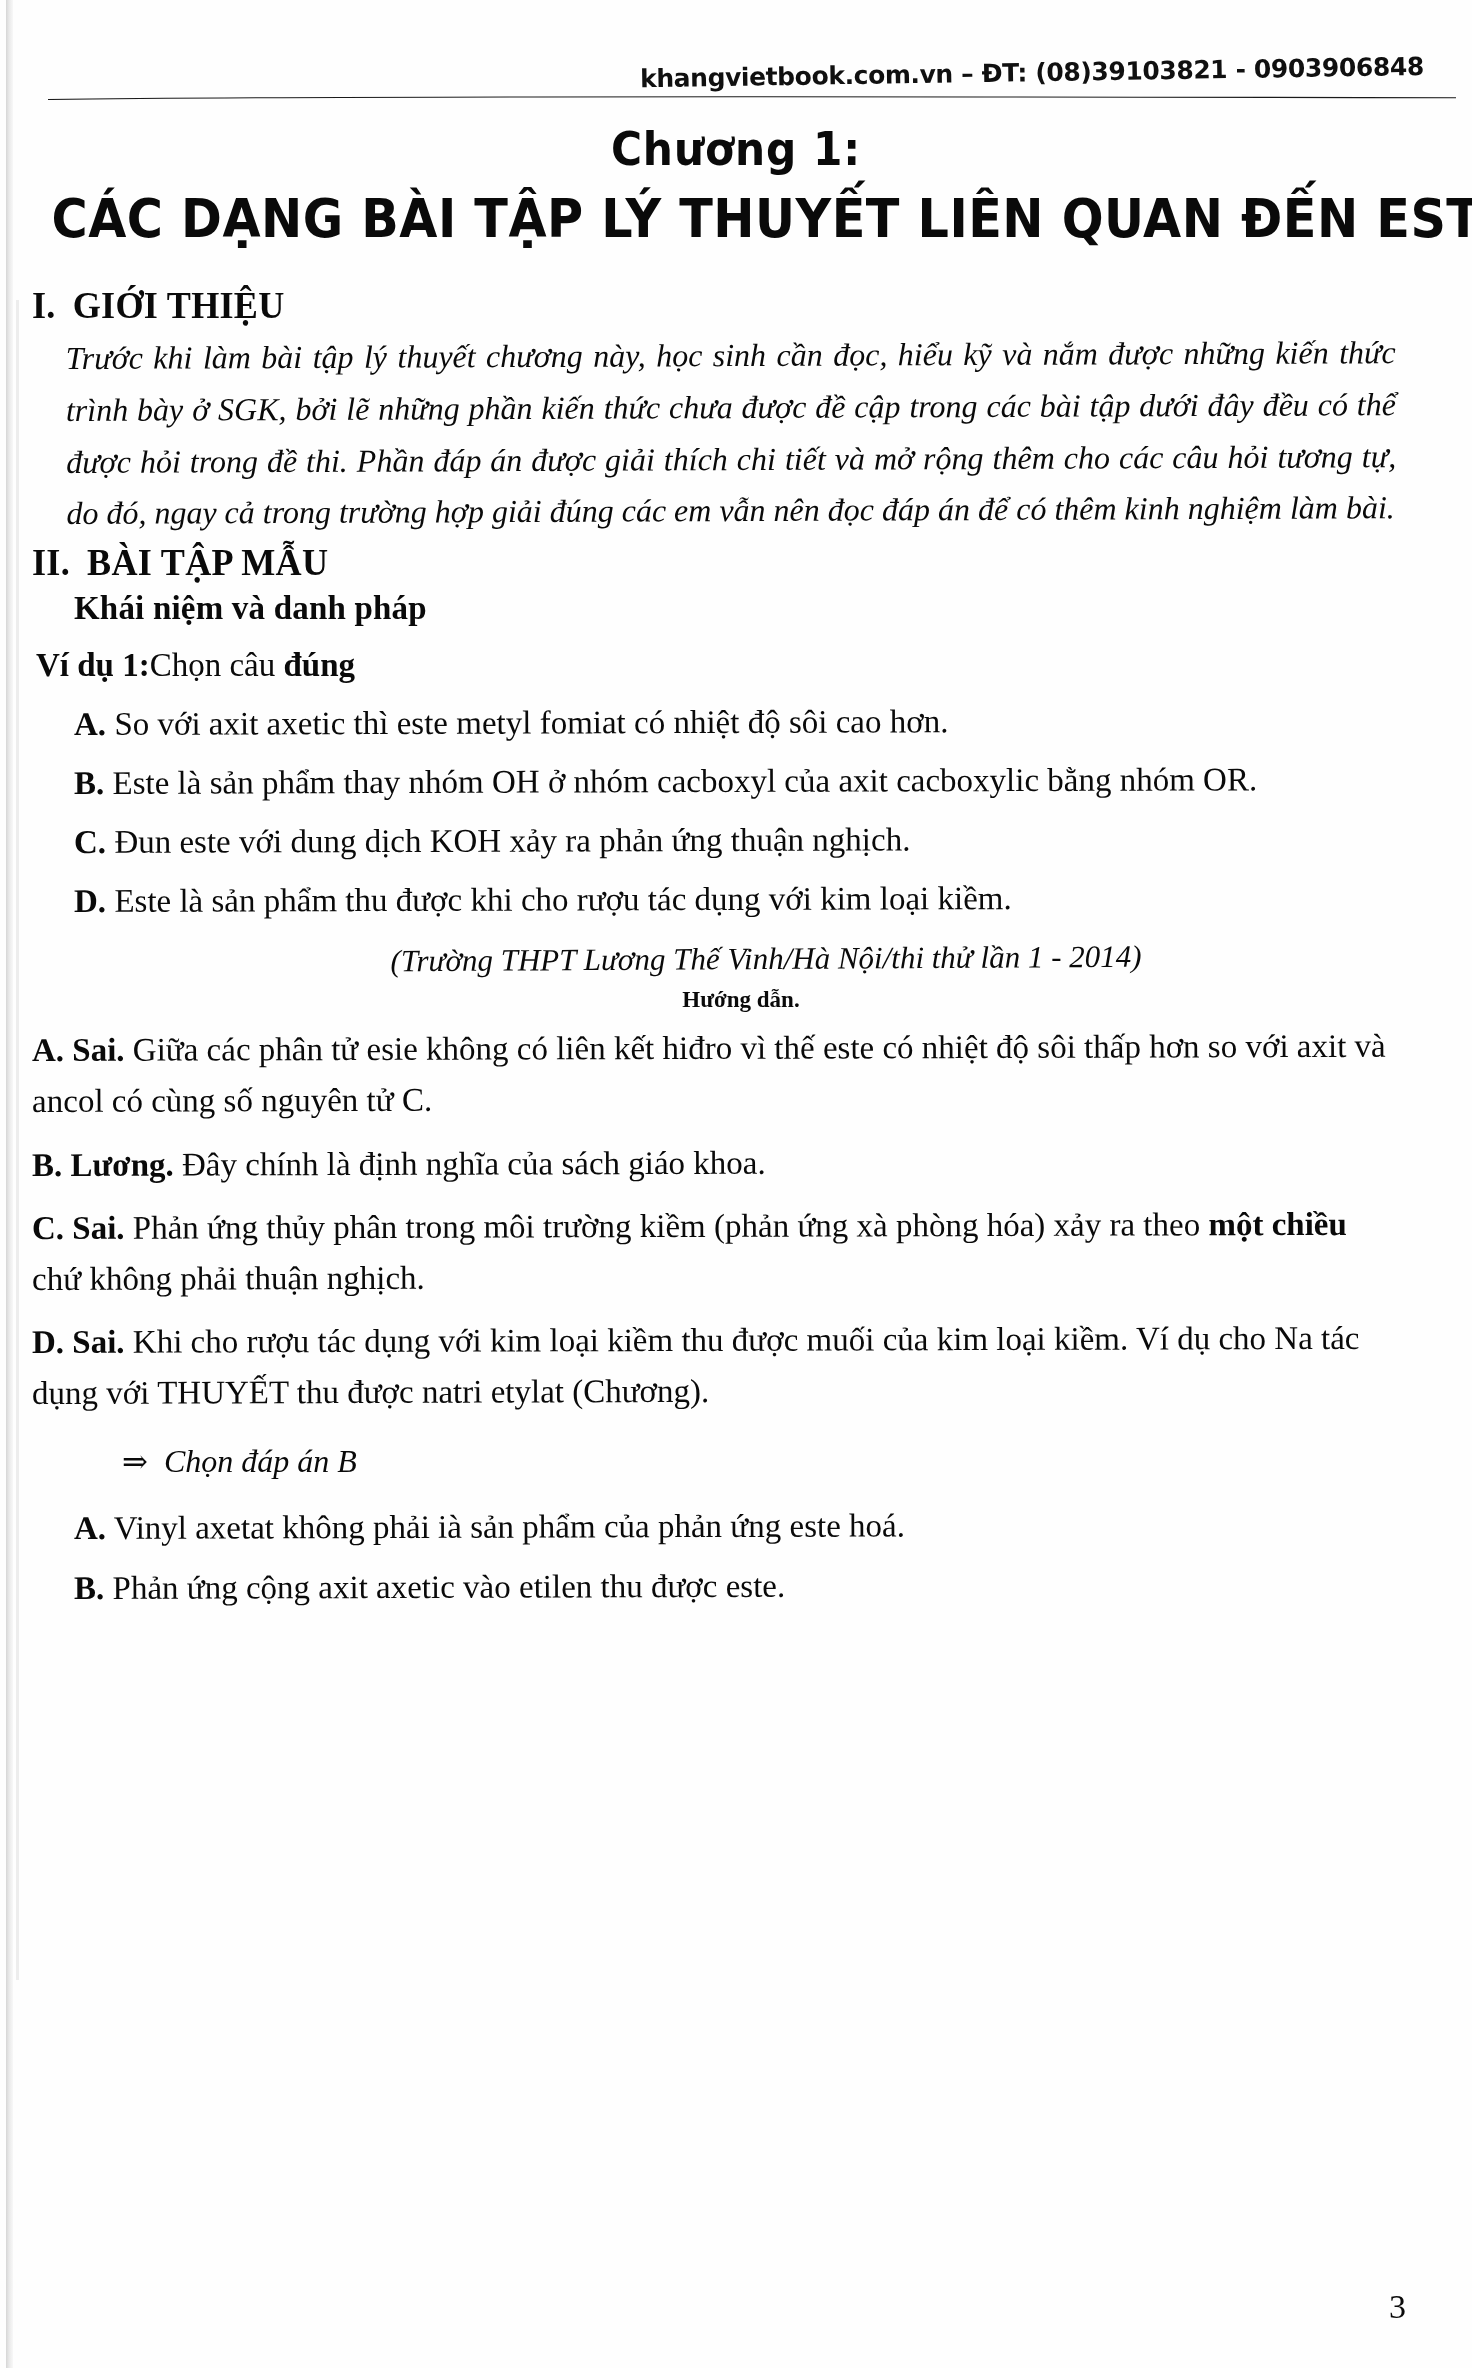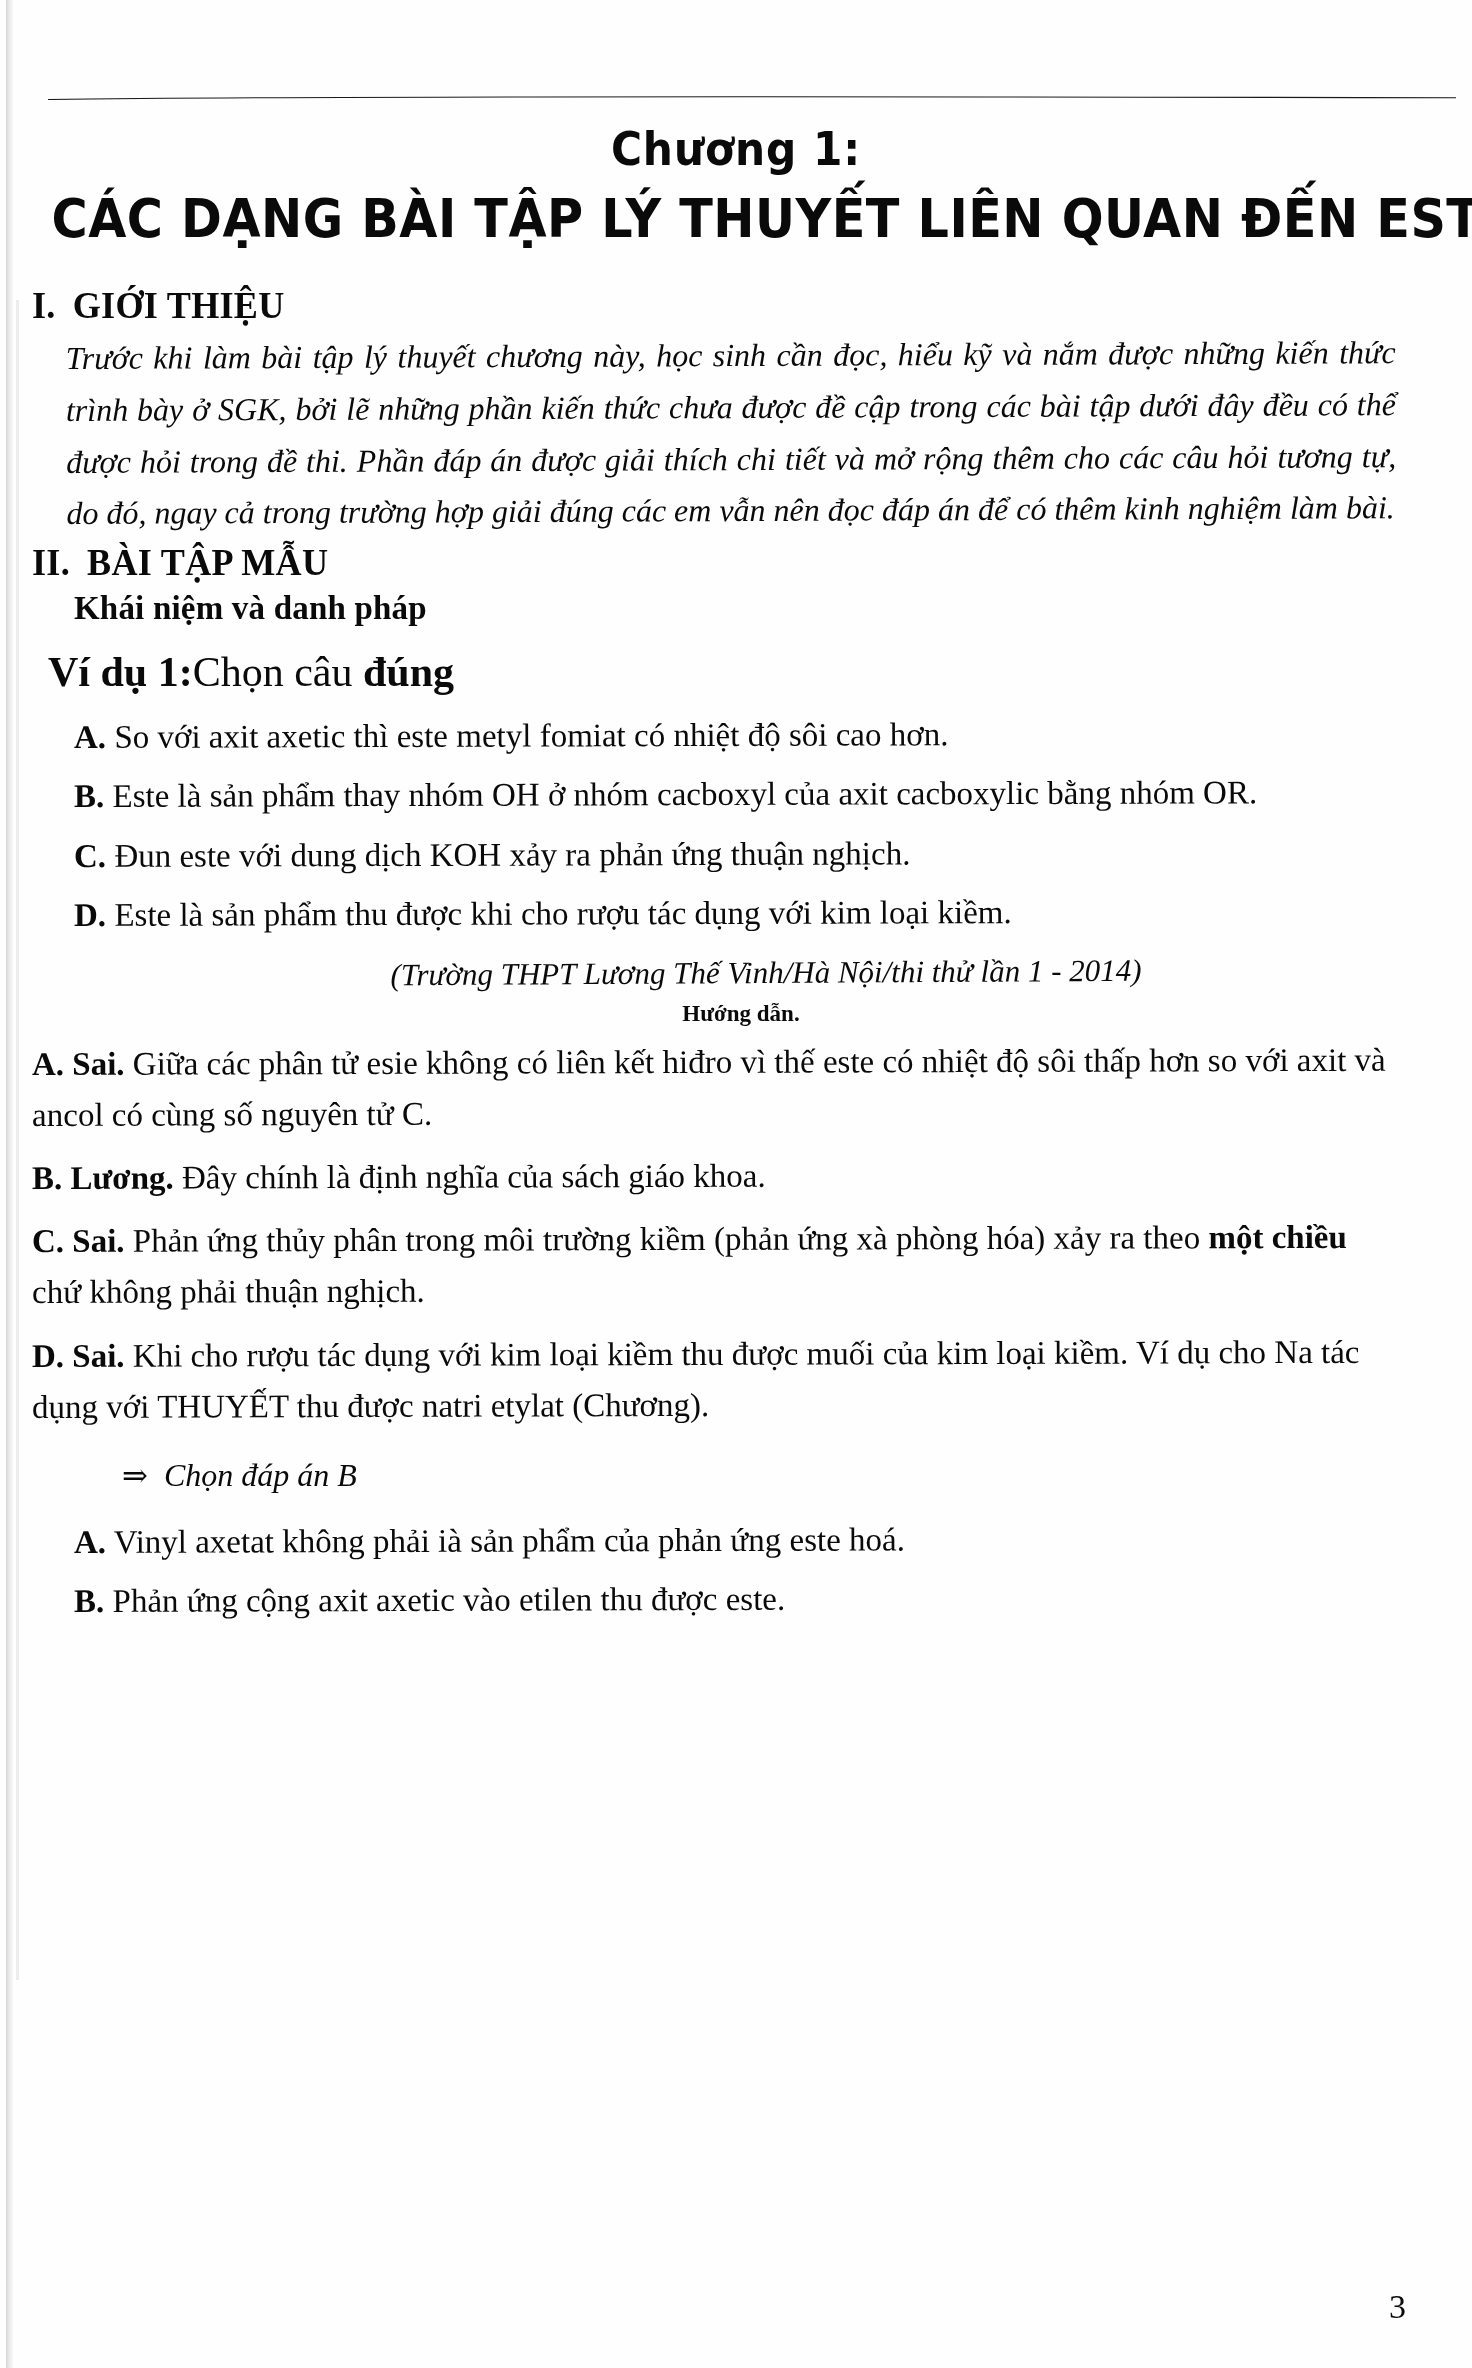--- a/index.html
+++ b/index.html
@@ -127,22 +127,22 @@
   }
 
   .sub-head {
     font-size: 33px;
     font-weight: bold;
     margin: 6px 0 4px 42px;
     letter-spacing: 0.2px;
   }
 
   .q-label {
-    font-size: 42px;
-    margin: 14px 0 2px 16px;
+    font-size: 33px;
+    margin: 14px 0 2px 4px;
     line-height: 1.5;
   }
   .q-label b { font-weight: bold; }
 
   .opt {
     font-size: 33px;
     line-height: 1.55;
     margin: 8px 0 0 42px;
     text-align: left;
     width: 1320px;
@@ -196,20 +196,23 @@
   .skew-b { transform: rotate(-0.18deg); transform-origin: left center; }
 </style>
 </head>
 <body>
 
 <div class="page">
 
   <div class="scan-edge"></div>
   <div class="scan-edge2"></div>
 
+  <div class="header">
+    <div class="site-line">khangvietbook.com.vn – ĐT: (08)39103821 - 0903906848</div>
+  </div>
 
   <div class="rule">
     <svg viewBox="0 0 1408 8" preserveAspectRatio="none" aria-hidden="true">
       <path d="M0,7 C240,0 760,0.5 1408,3.5" stroke="#1a1a1a" stroke-width="2.2" fill="none"></path>
     </svg>
   </div>
 
   <div class="chapter-line">Chương 1:</div>
 
   <div class="chapter-title">CÁC DẠNG BÀI TẬP LÝ THUYẾT LIÊN QUAN ĐẾN ESTE</div>

